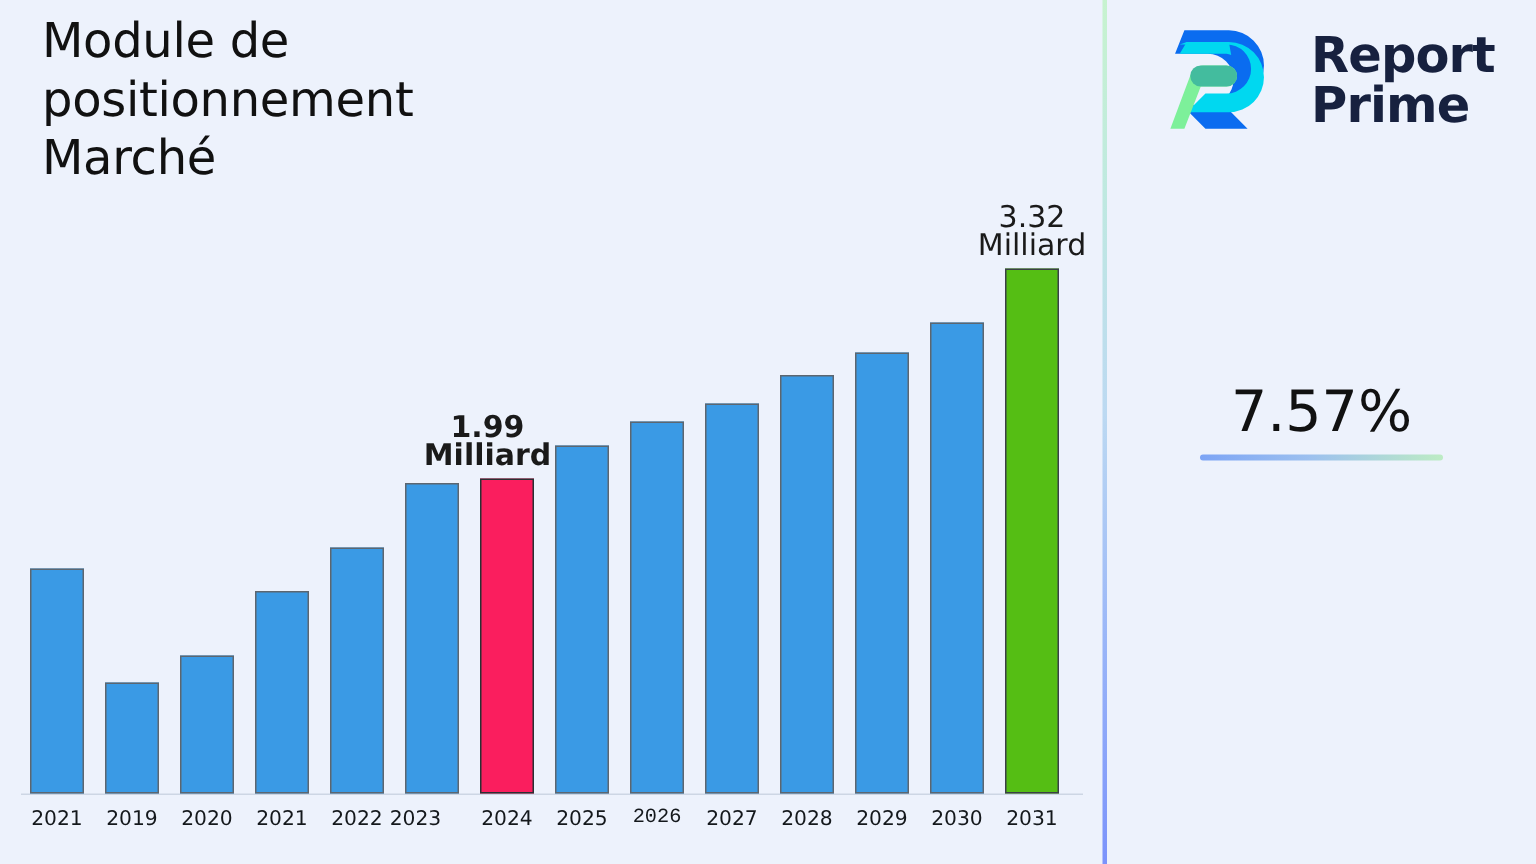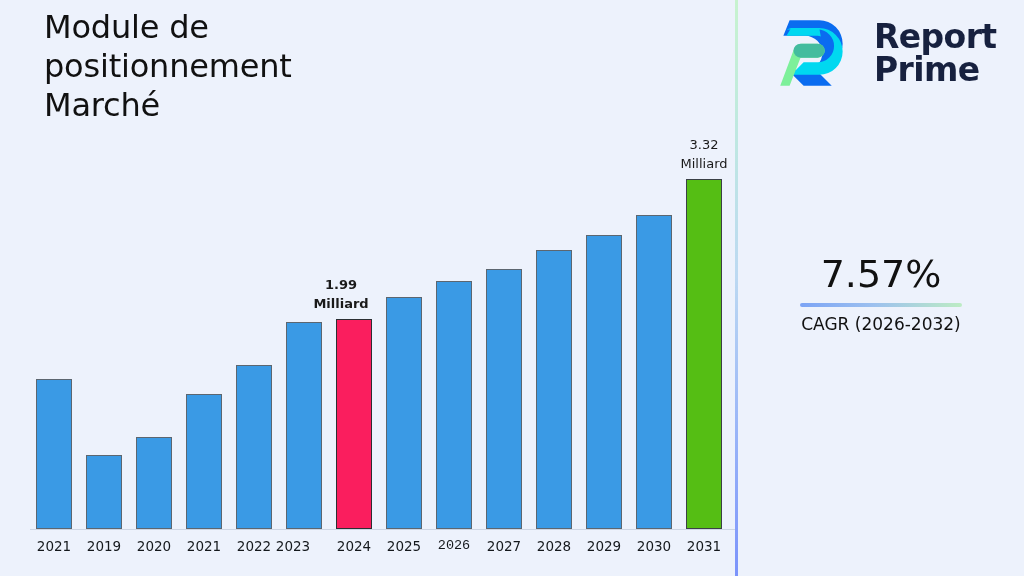--- a/index.html
+++ b/index.html
@@ -12,21 +12,21 @@
     background: #edf2fc;
     font-family: "DejaVu Sans", "Liberation Sans", sans-serif;
     overflow: hidden;
     position: relative;
   }
 
   
   #left-panel {
     position: absolute;
     left: 0; top: 0;
-    width: 736px; height: 408px; margin-left: 16px;
+    width: 736px; height: 408px;
   }
 
   #chart-title {
     position: absolute;
     left: 28px; top: 8px;
     width: 400px;
     font-size: 32px;
     line-height: 39px;
     color: #111111;
     font-weight: 400;
@@ -55,21 +55,21 @@
     border: 1px solid #5c6670;
     bottom: 47px; 
   }
   .bar.blue  { background: #3a9ae5; }
   .bar.pink  { background: #fa1e5e; border-color: #2b2f33; }
   .bar.green { background: #55be14; border-color: #3a4046; }
 
   .bar-value-label {
     position: absolute;
     text-align: center;
-    font-size: 13px;
+    font-size: 20px;
     line-height: 19px;
     color: #1a1a1a;
     white-space: pre-line;
     pointer-events: none;
   }
 
   .x-tick {
     position: absolute;
     top: 538px;
     text-align: center;
@@ -196,16 +196,15 @@
       <path d="M34 38 H56 A9 9 0 0 1 56 56 H34 A9 9 0 0 1 34 38 Z" fill="#43bc9e"></path>
       <path d="M16 28 H56 A18 18 0 0 1 60 29 L58 18 H22 Z" fill="#00d8f0"></path>
     </svg>
     <div id="logo-wordmark">Report
 Prime</div>
   </div>
 
   <div id="cagr-block">
     <div id="cagr-value">7.57%</div>
     <div id="cagr-divider"></div>
-    <div id="cagr-label">CAGR (2026-2032)</div>
   </div>
 
 </div>
 
 </body></html>

